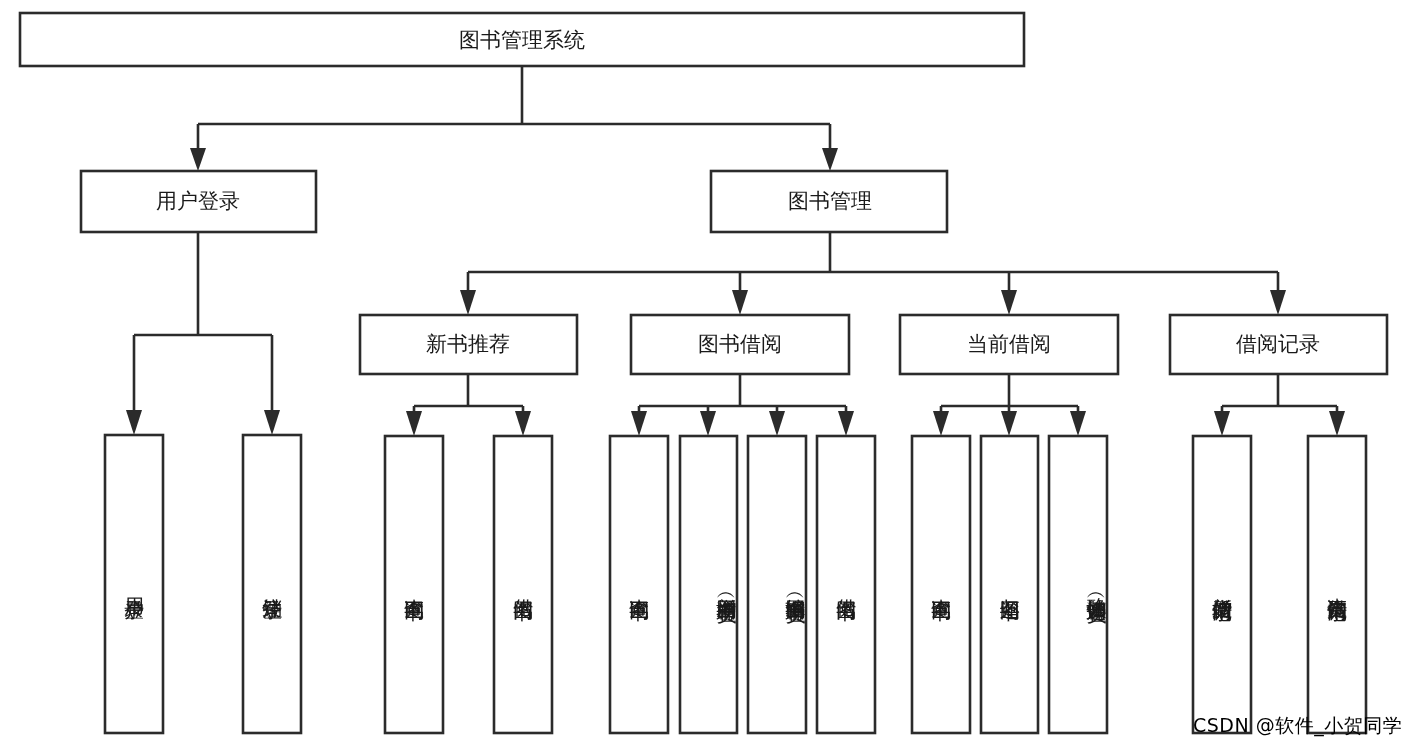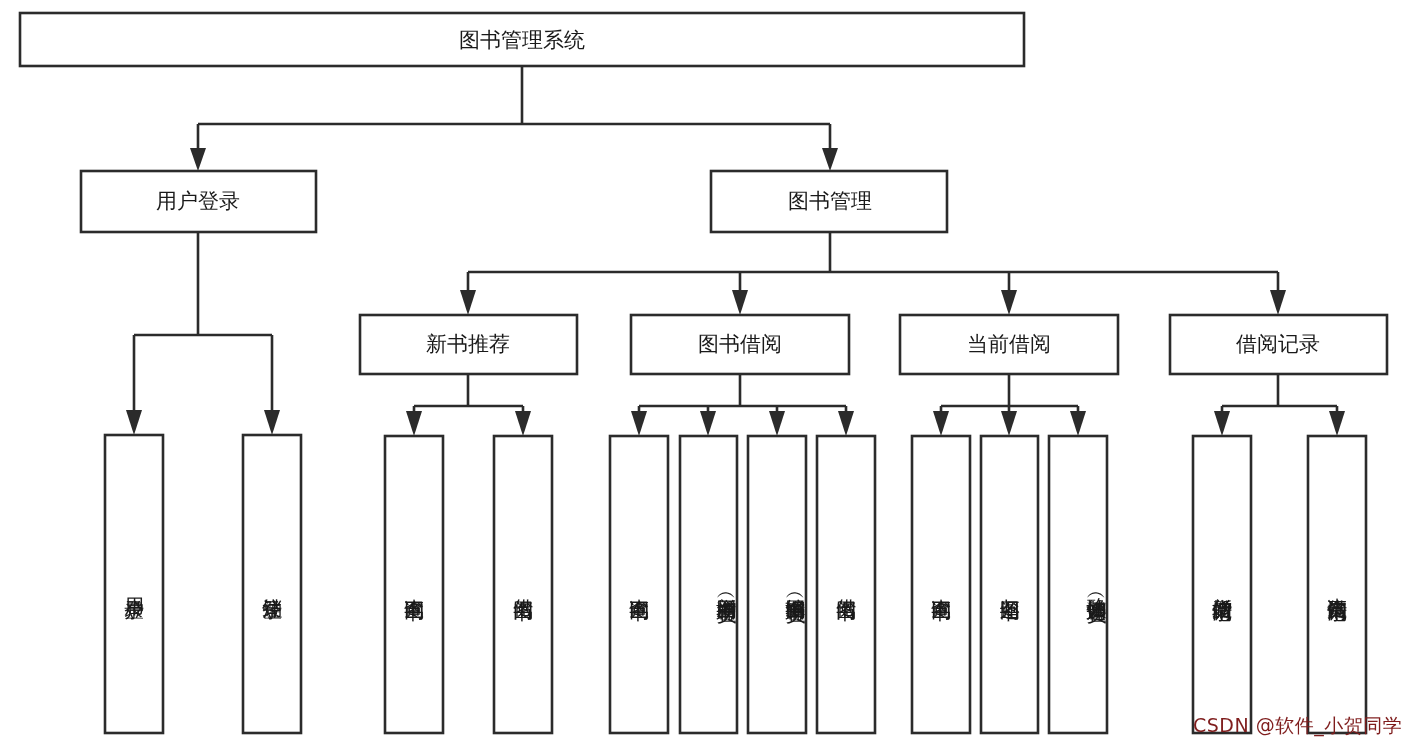--- a/index.html
+++ b/index.html
@@ -60,21 +60,21 @@
     writing-mode: vertical-rl;
     text-orientation: upright;
     letter-spacing: 1px;
     white-space: nowrap;
     pointer-events: none;
   }
   .watermark {
     position: absolute;
     font-family: "DejaVu Sans", "Liberation Sans", sans-serif;
     font-size: 19px;
-    color: #7f1d1d;
+    color: #000000;
     letter-spacing: 0.5px;
     white-space: nowrap;
   }
 </style>
 </head>
 <body>
 
 <div id="diagram-root">
 
   <svg id="diagram-svg" viewBox="0 0 1405 747">

